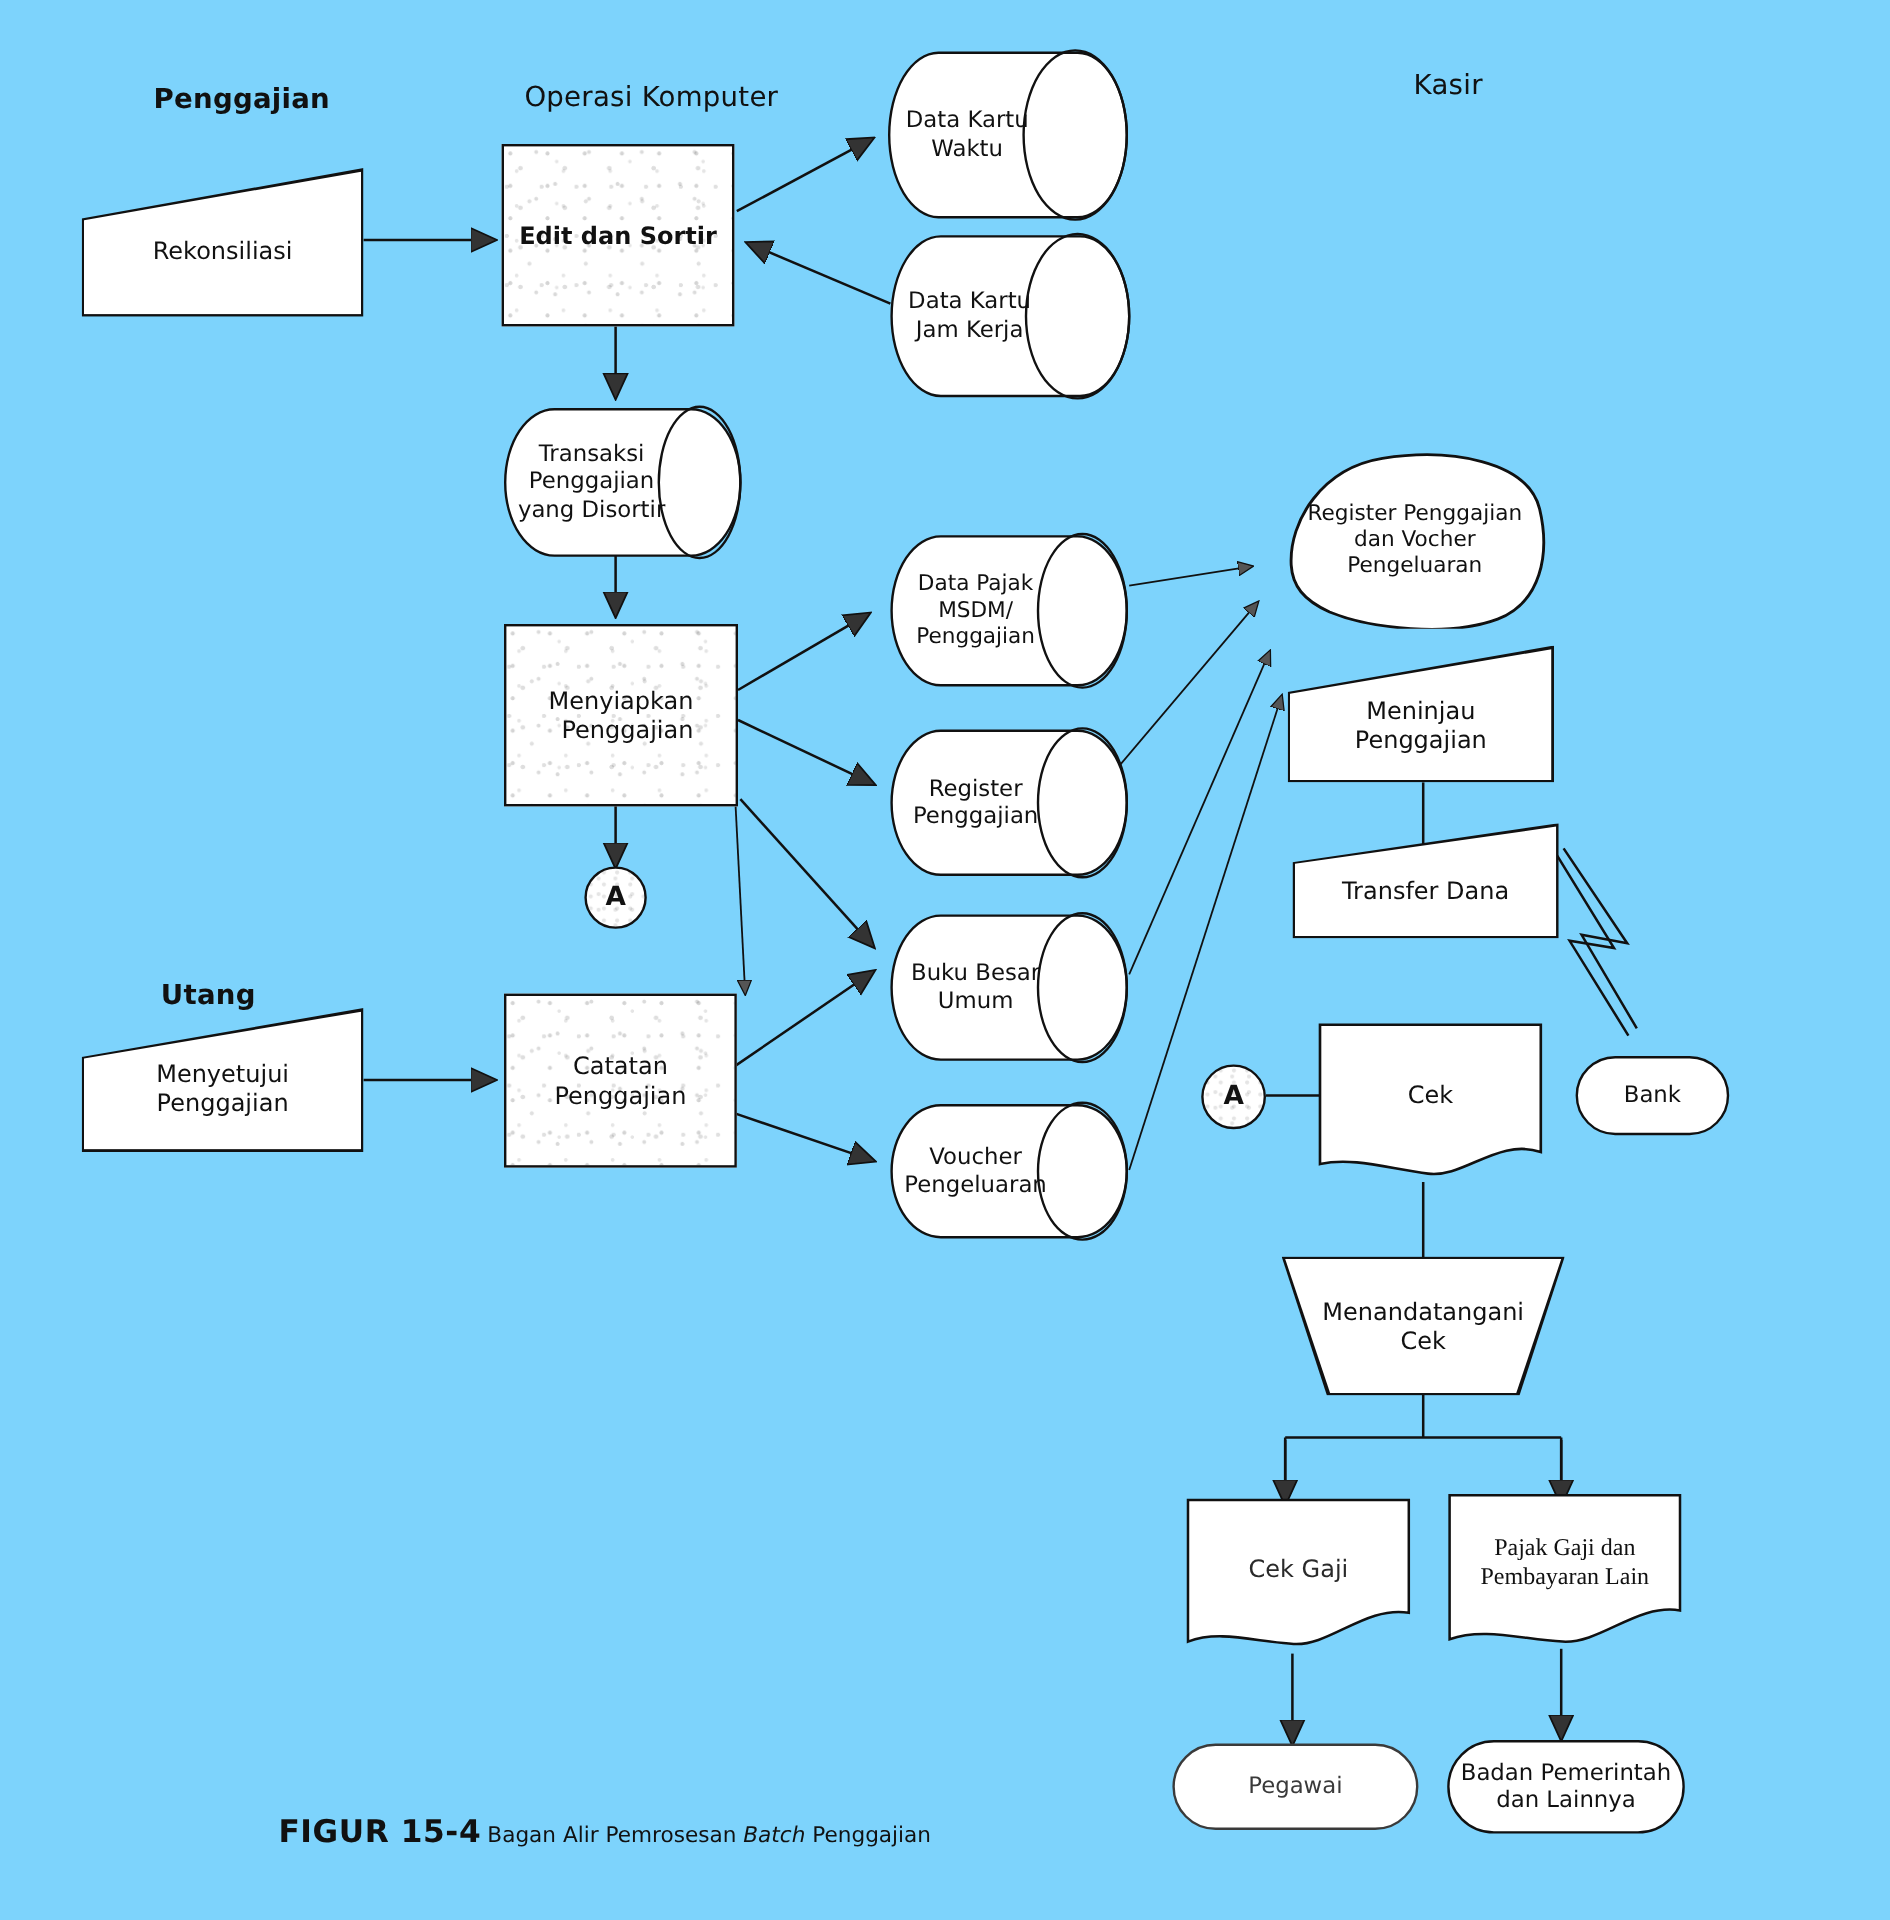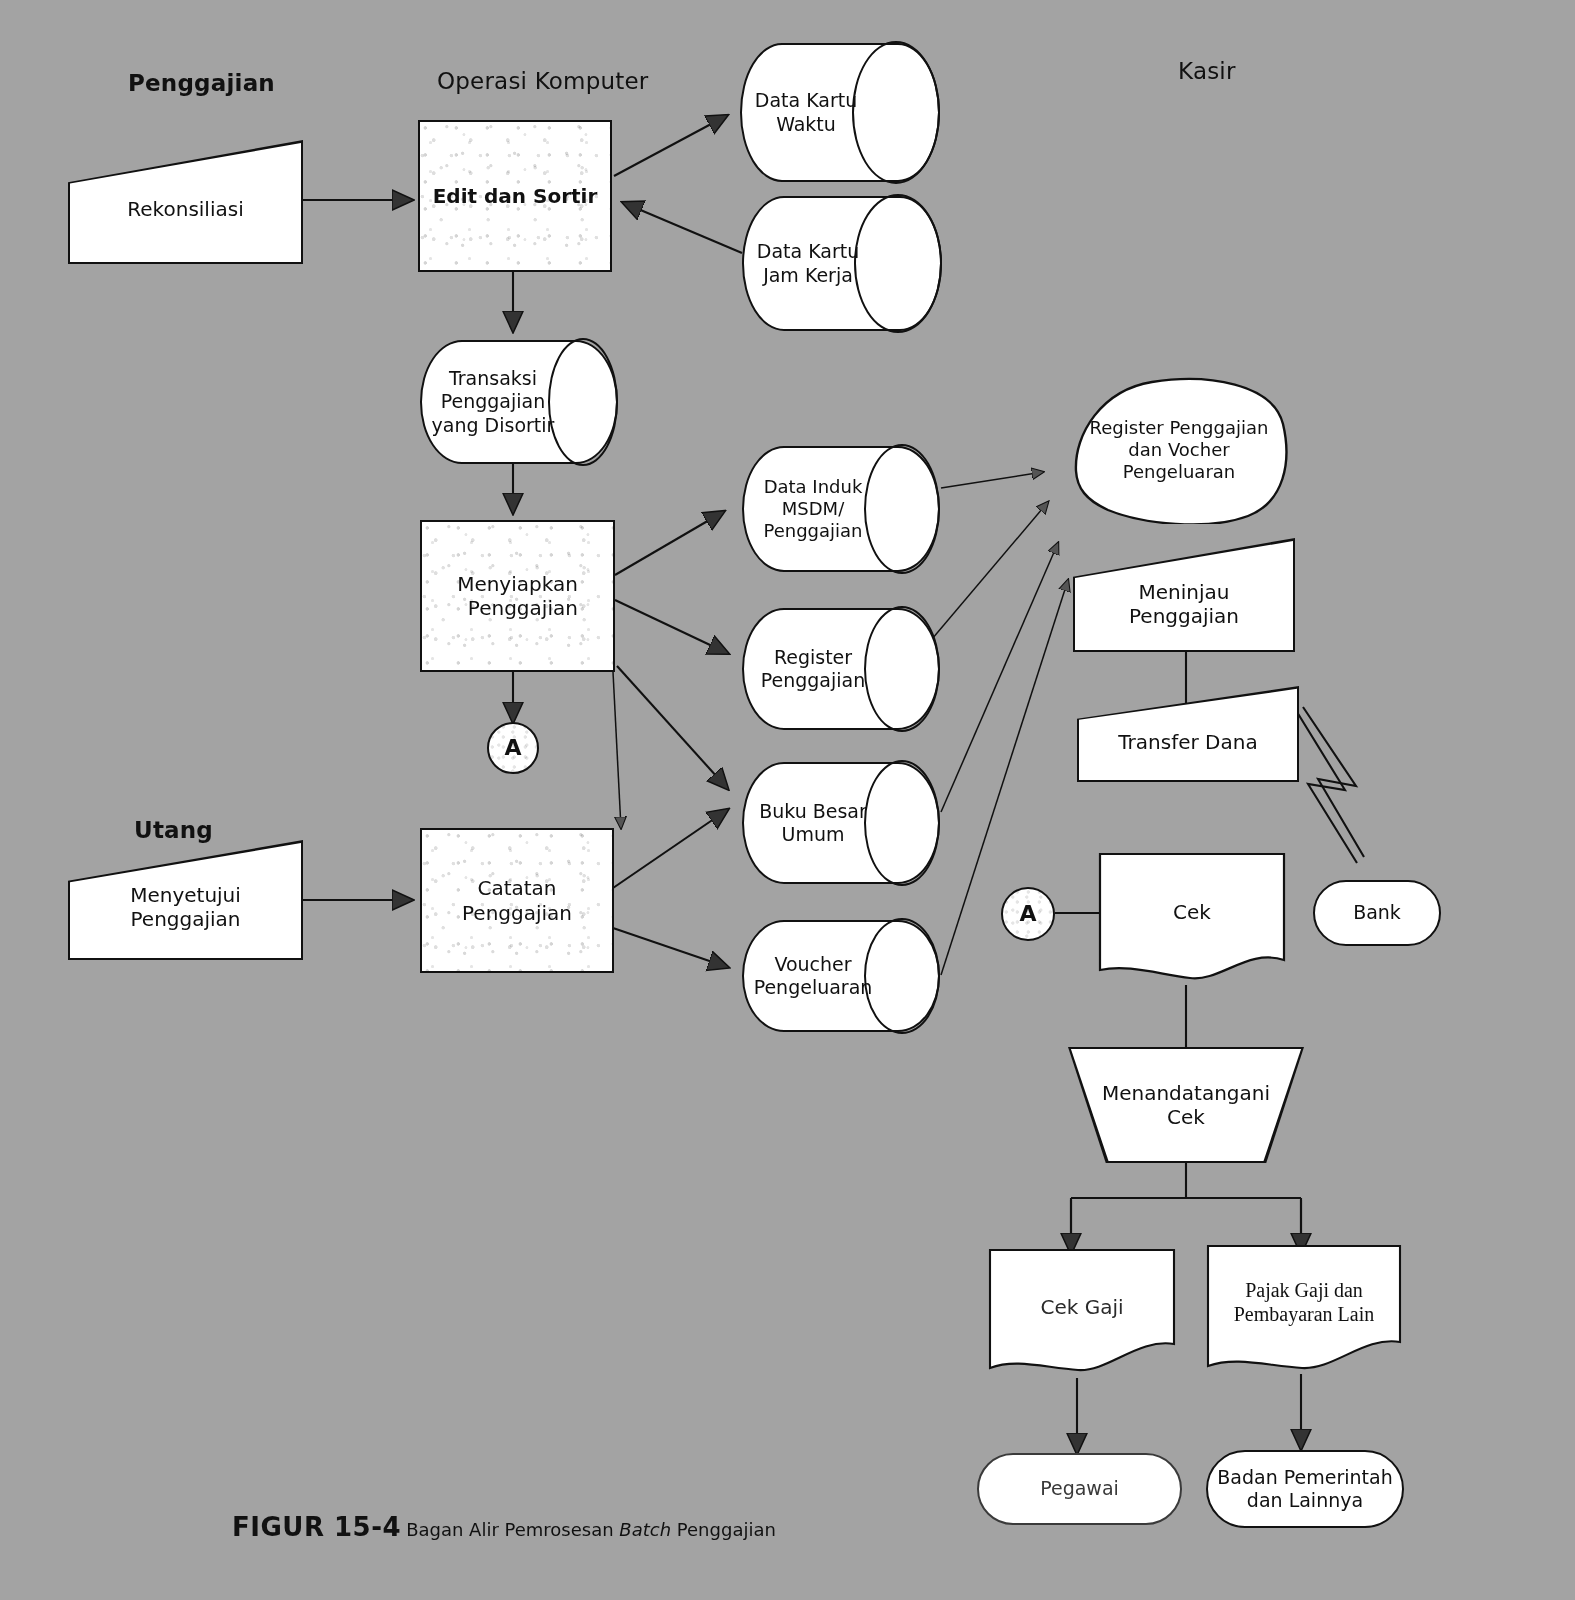--- a/index.html
+++ b/index.html
@@ -1,17 +1,17 @@
 <!DOCTYPE html>
 <html><head>
 <meta charset="utf-8">
 <style>
   html,body{margin:0;padding:0;background:#ffffff;}
   body{font-family:"DejaVu Sans","Liberation Sans",sans-serif;color:#111;}
-  #canvas{position:relative;width:1575px;height:1600px;background:#a3a3a3;overflow:hidden;}
+  #canvas{position:relative;width:1575px;height:1600px;background:#7dd3fc;overflow:hidden;}
   svg#wires{position:absolute;left:0;top:0;width:1575px;height:1600px;pointer-events:none;}
 
   .lane-title{position:absolute;font-size:23px;letter-spacing:.2px;color:#111;white-space:nowrap;}
   .lane-title.bold{font-weight:bold;}
 
   .node{position:absolute;box-sizing:border-box;display:flex;align-items:center;
         justify-content:center;text-align:center;line-height:1.22;color:#111;}
   .node .lbl{position:relative;z-index:3;padding:0 6px;}
 
   
@@ -196,21 +196,21 @@
     <div class="lbl">
       <span>Menyiapkan</span><br>
       <span>Penggajian</span>
     </div>
   </div>
 
   <div class="node cyl" style="left:742px;top:446px;width:198px;height:126px;">
     <div class="body"></div>
     <div class="cap" style="width:72px;"></div>
     <div class="lbl" style="transform:translateX(-28px);font-size:18px;">
-      <span>Data Induk</span><br>
+      <span>Data Pajak</span><br>
       <span>MSDM/</span><br>
       <span>Penggajian</span>
     </div>
   </div>
 
   <div class="node cyl" style="left:742px;top:608px;width:198px;height:122px;">
     <div class="body"></div>
     <div class="cap" style="width:72px;"></div>
     <div class="lbl" style="transform:translateX(-28px);">
       <span>Register</span><br>

